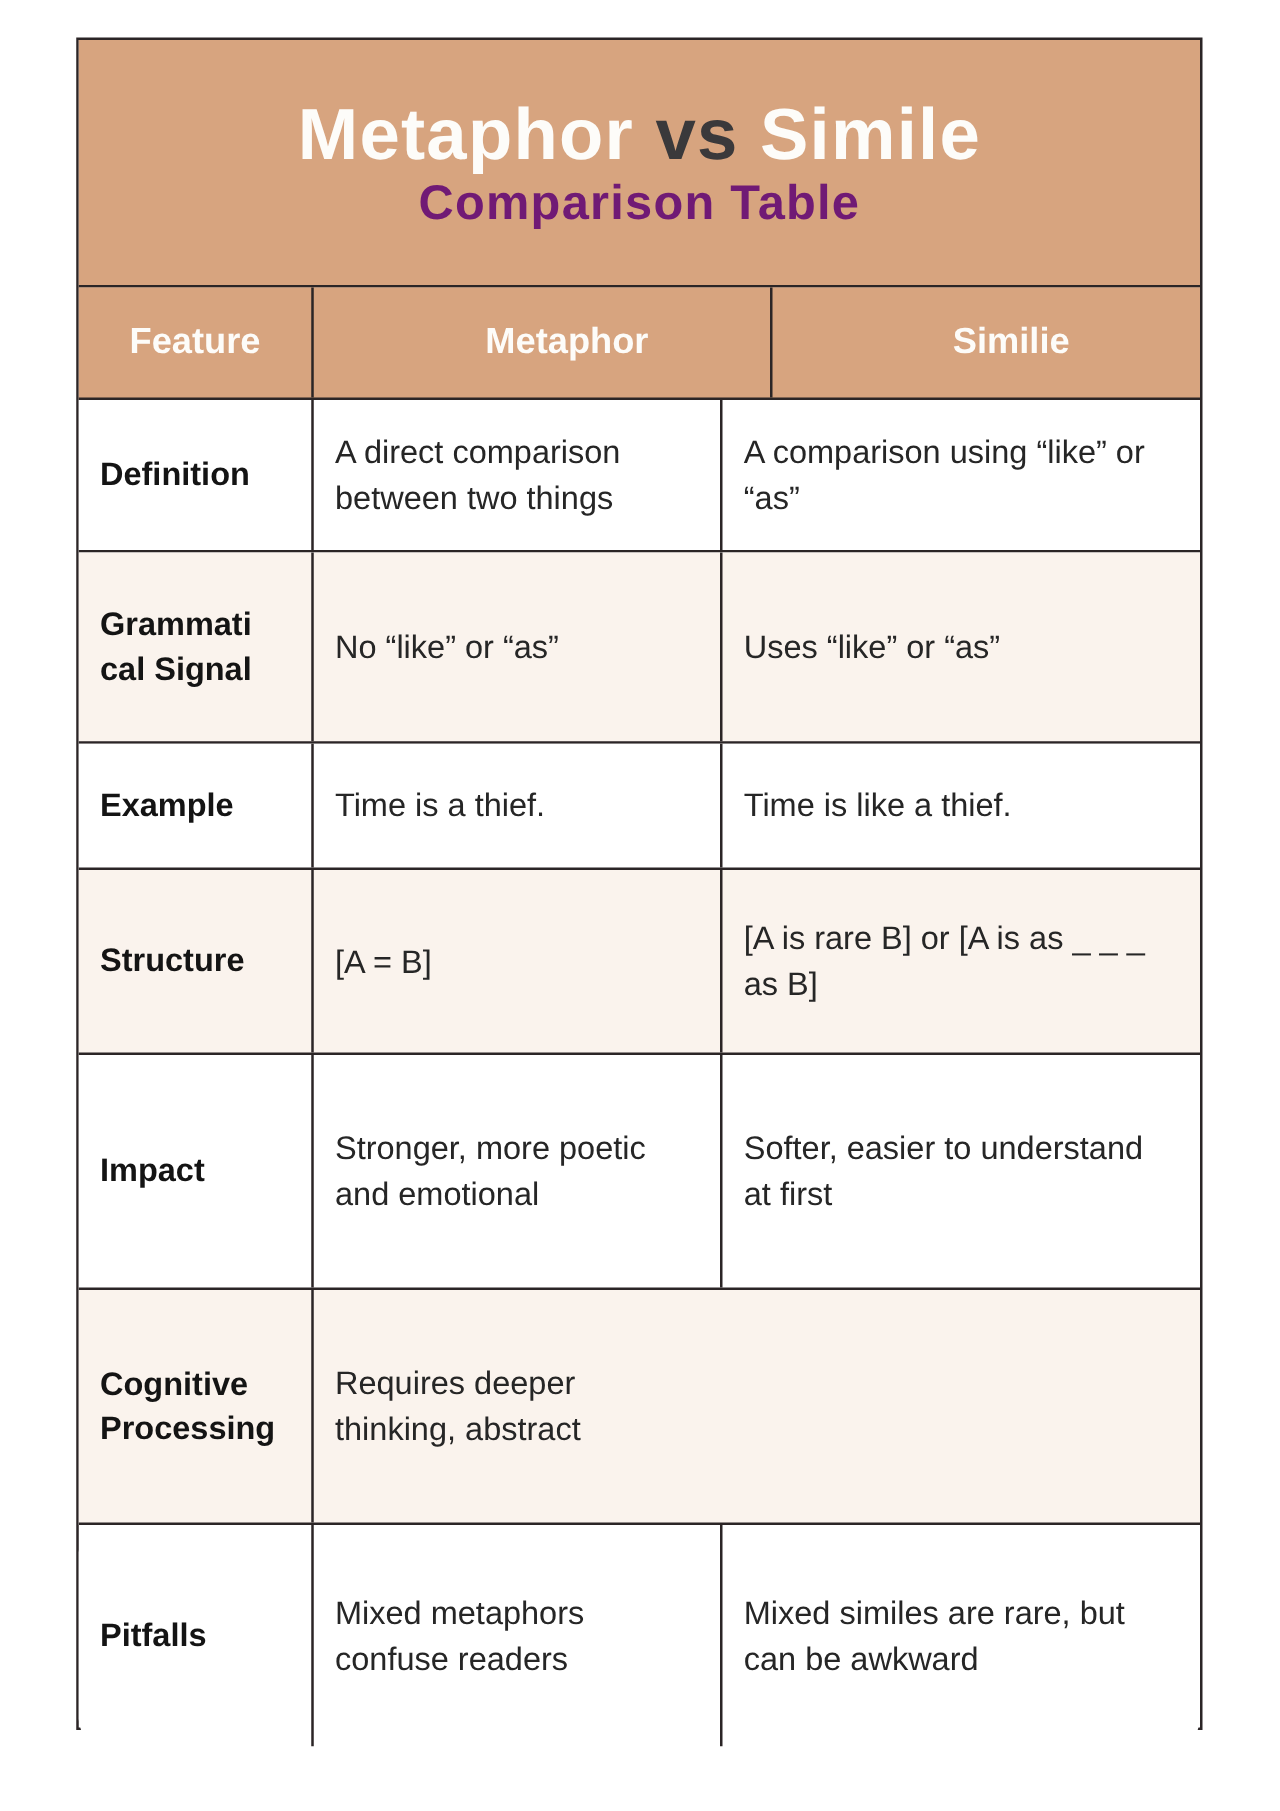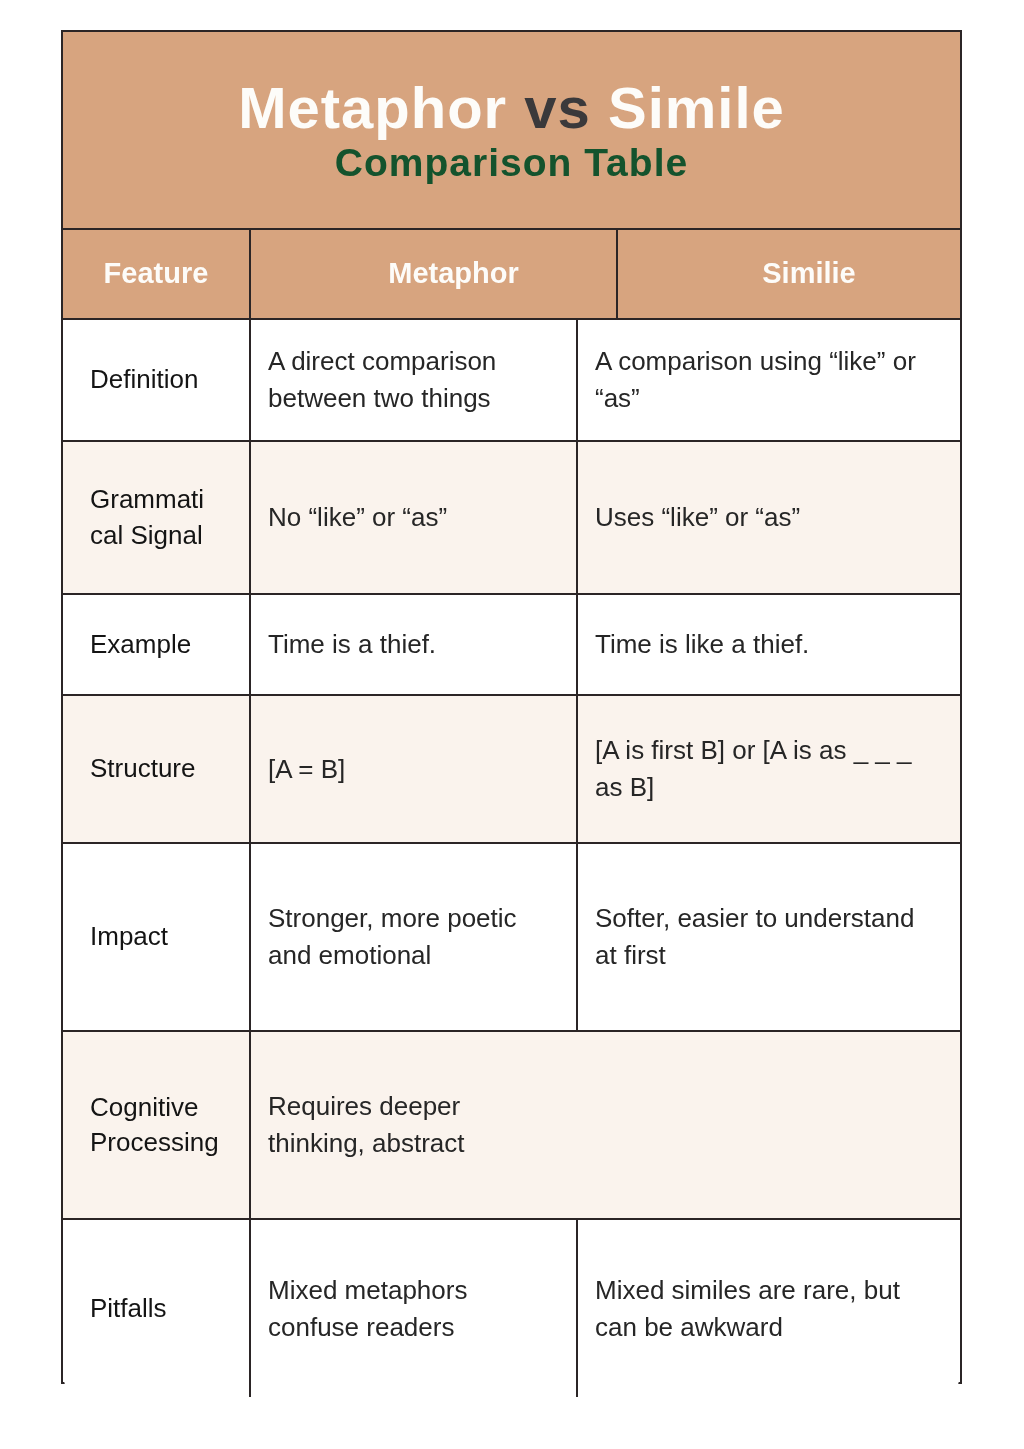--- a/index.html
+++ b/index.html
@@ -43,21 +43,21 @@
     color: #fdfcf9;
     letter-spacing: 1px;
     line-height: 1;
   }
   .title .vs {
     color: #3a393b;
   }
   .subtitle {
     font-size: 39px;
     font-weight: bold;
-    color: #14532d;
+    color: #701a75;
     letter-spacing: 1px;
     line-height: 1;
   }
   
   .trow {
     display: grid;
     grid-template-columns: 188px 327px 1fr;
     box-sizing: border-box;
     border-bottom: 2px solid #2b2526;
     background: #ffffff;
@@ -82,24 +82,23 @@
   }
   .cell:last-child { border-right: none; }
   .head .cell {
     justify-content: center;
     color: #fdfcf9;
     font-weight: bold;
     font-size: 29px;
     padding: 0;
   }
   .feature {
-    font-weight: normal;
+    font-weight: bold;
     color: #141414;
     line-height: 1.35;
-    margin-left: 10px;
   }
   
   .h-def    { height: 122px; }
   .h-gram   { height: 153px; }
   .h-ex     { height: 101px;  }
   .h-struct { height: 148px; }
   .h-imp    { height: 188px; }
   .h-cog    { height: 188px; }
   .h-pit    { height: 177px; }
 </style>
@@ -141,21 +140,21 @@
 
     <div class="trow h-ex">
       <div class="cell feature">Example</div>
       <div class="cell">Time is a thief.</div>
       <div class="cell">Time is like a thief.</div>
     </div>
 
     <div class="trow alt h-struct">
       <div class="cell feature">Structure</div>
       <div class="cell">[A = B]</div>
-      <div class="cell">[A is first B] or [A is as _ _ _
+      <div class="cell">[A is rare B] or [A is as _ _ _
 as B]</div>
     </div>
 
     <div class="trow h-imp">
       <div class="cell feature">Impact</div>
       <div class="cell">Stronger, more poetic
 and emotional</div>
       <div class="cell">Softer, easier to understand
 at first</div>
     </div>

